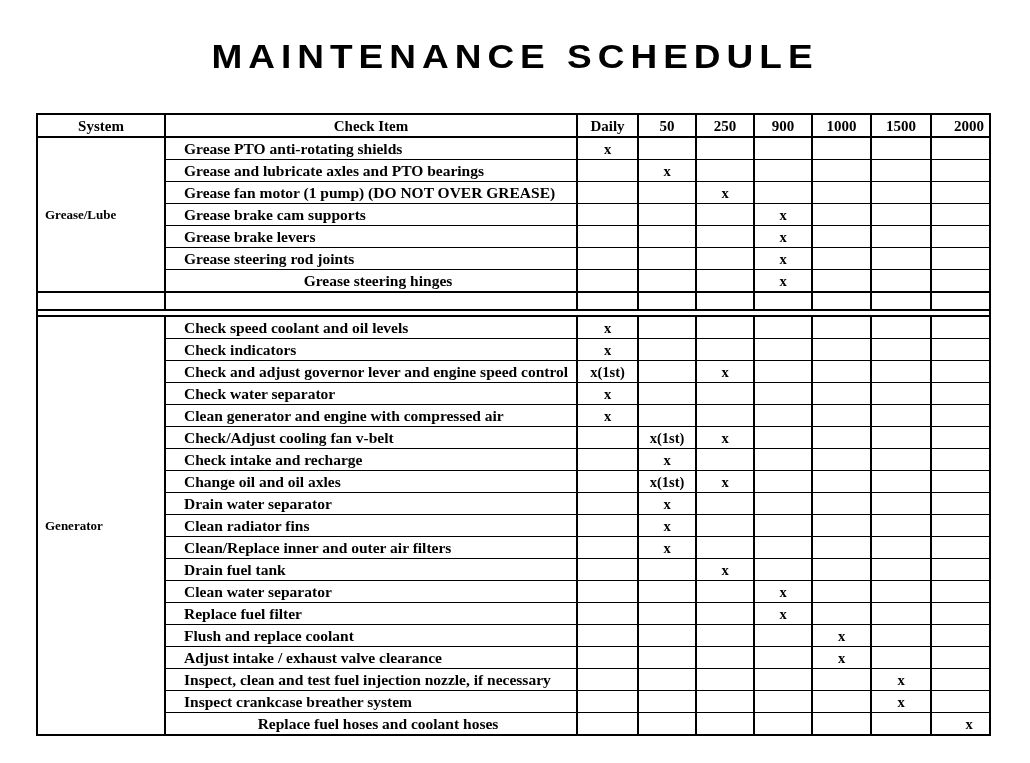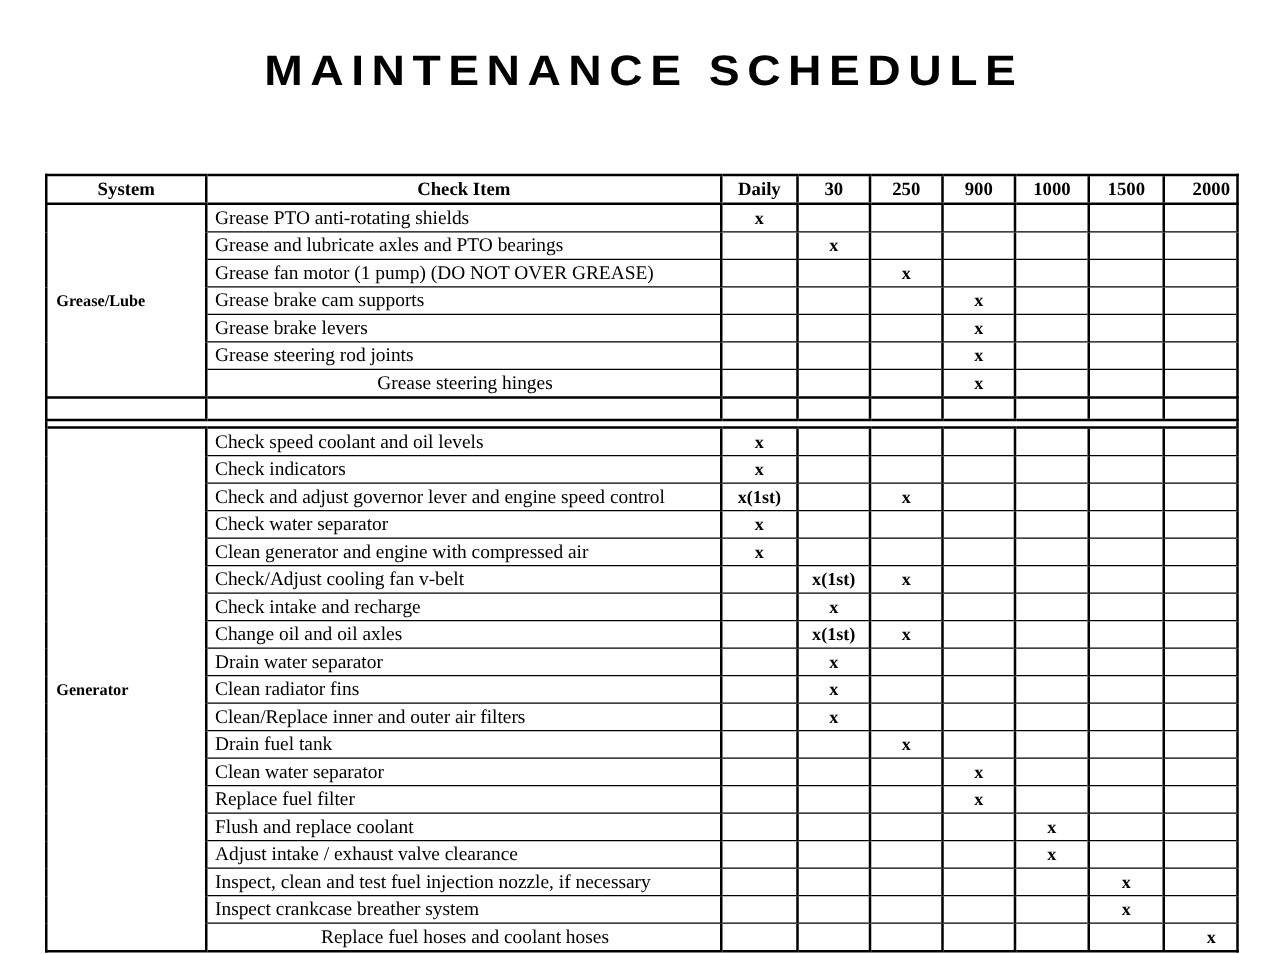--- a/index.html
+++ b/index.html
@@ -22,21 +22,21 @@
     font-weight: 700;
     font-size: 37px;
     letter-spacing: 6px;
     line-height: 32px;
     transform: scaleY(0.92);
     white-space: nowrap;
   }
   table.sched {
     position: absolute;
     left: 36px;
-    top: 139px;
+    top: 113px;
     width: 953px;
     border-collapse: collapse;
     table-layout: fixed;
   }
   .sched th, .sched td {
     border: 1px solid #000;
     border-left-width: 2px;
     padding: 0;
     overflow: hidden;
     white-space: nowrap;
@@ -56,23 +56,24 @@
     font-weight: bold;
     text-align: left;
     padding-left: 7px;
     font-size: 13px;
     vertical-align: middle;
     border-bottom-width: 2px;
     border-top-width: 2px;
   }
   .sched td.item {
     text-align: left;
-    padding-left: 6px;
+    padding-left: 18px;
     padding-right: 4px;
     font-size: 15.5px;
+    font-weight: bold;
   }
   .sched td.mark {
     text-align: center;
     font-weight: bold;
     font-size: 14.5px;
   }
   .sched tbody.separator td {
     border-top-width: 2px;
     border-bottom-width: 2px;
     height: 16px;
@@ -102,21 +103,21 @@
         <col style="width: 58px;">
         <col style="width: 59px;">
         <col style="width: 60px;">
         <col style="width: 59px;">
       </colgroup>
       <thead>
         <tr>
           <th>System</th>
           <th>Check Item</th>
           <th>Daily</th>
-          <th>30</th>
+          <th>50</th>
           <th>250</th>
           <th>900</th>
           <th>1000</th>
           <th>1500</th>
           <th class="col-last">2000</th>
         </tr>
       </thead>
       <tbody class="section">
         <tr class="first-row">
           <td class="system" rowspan="7">Grease/Lube</td>

